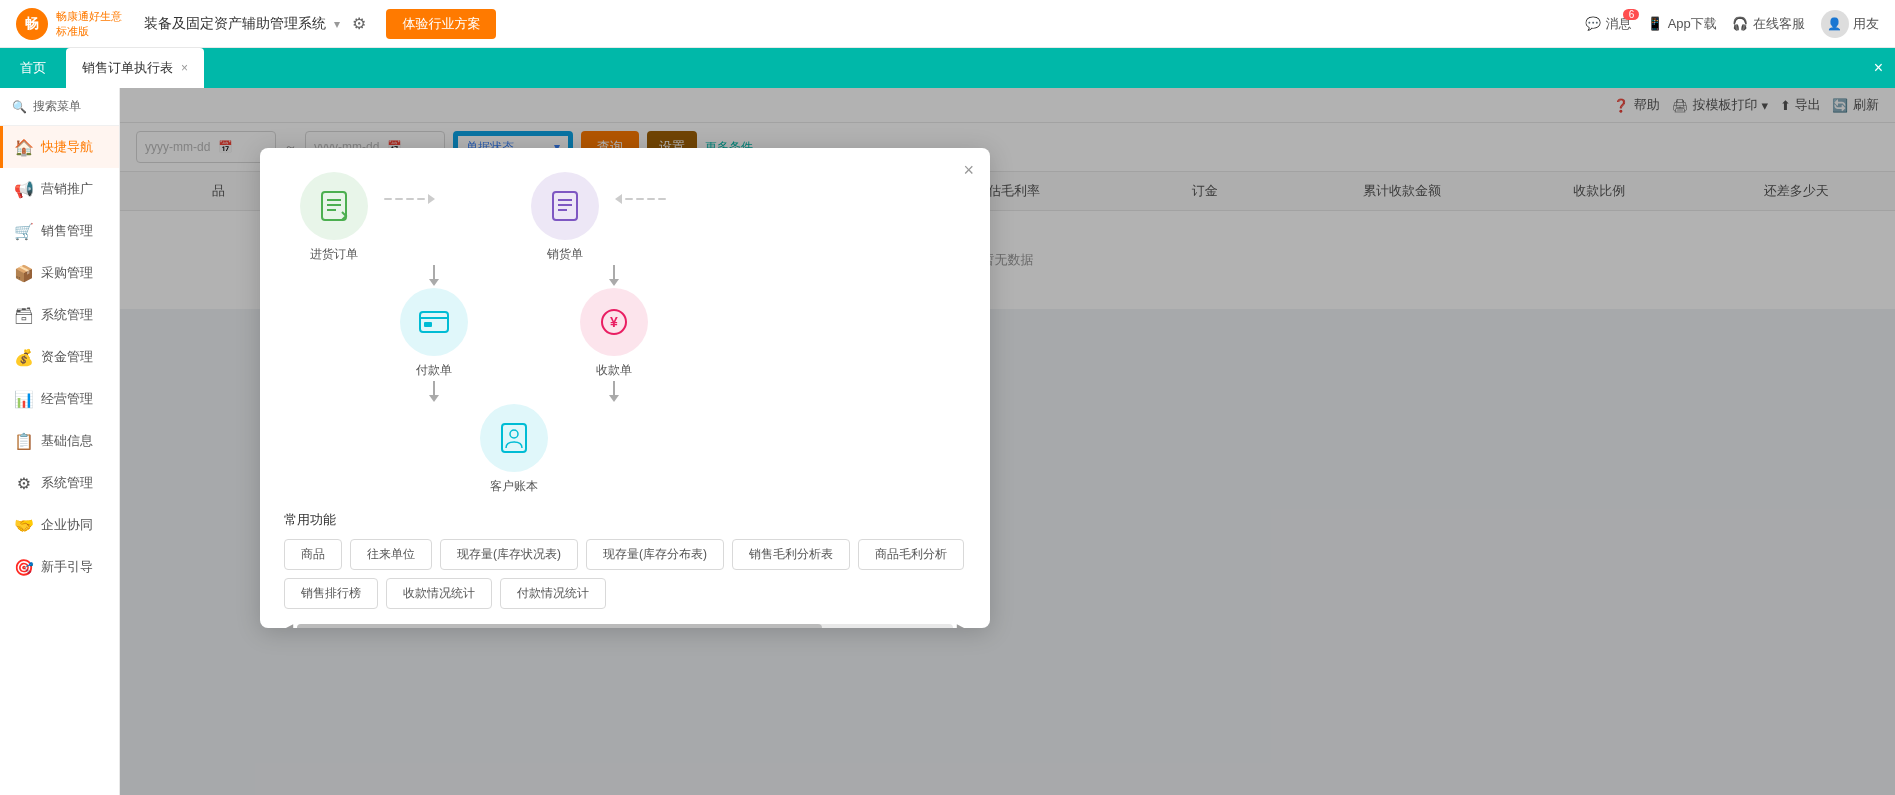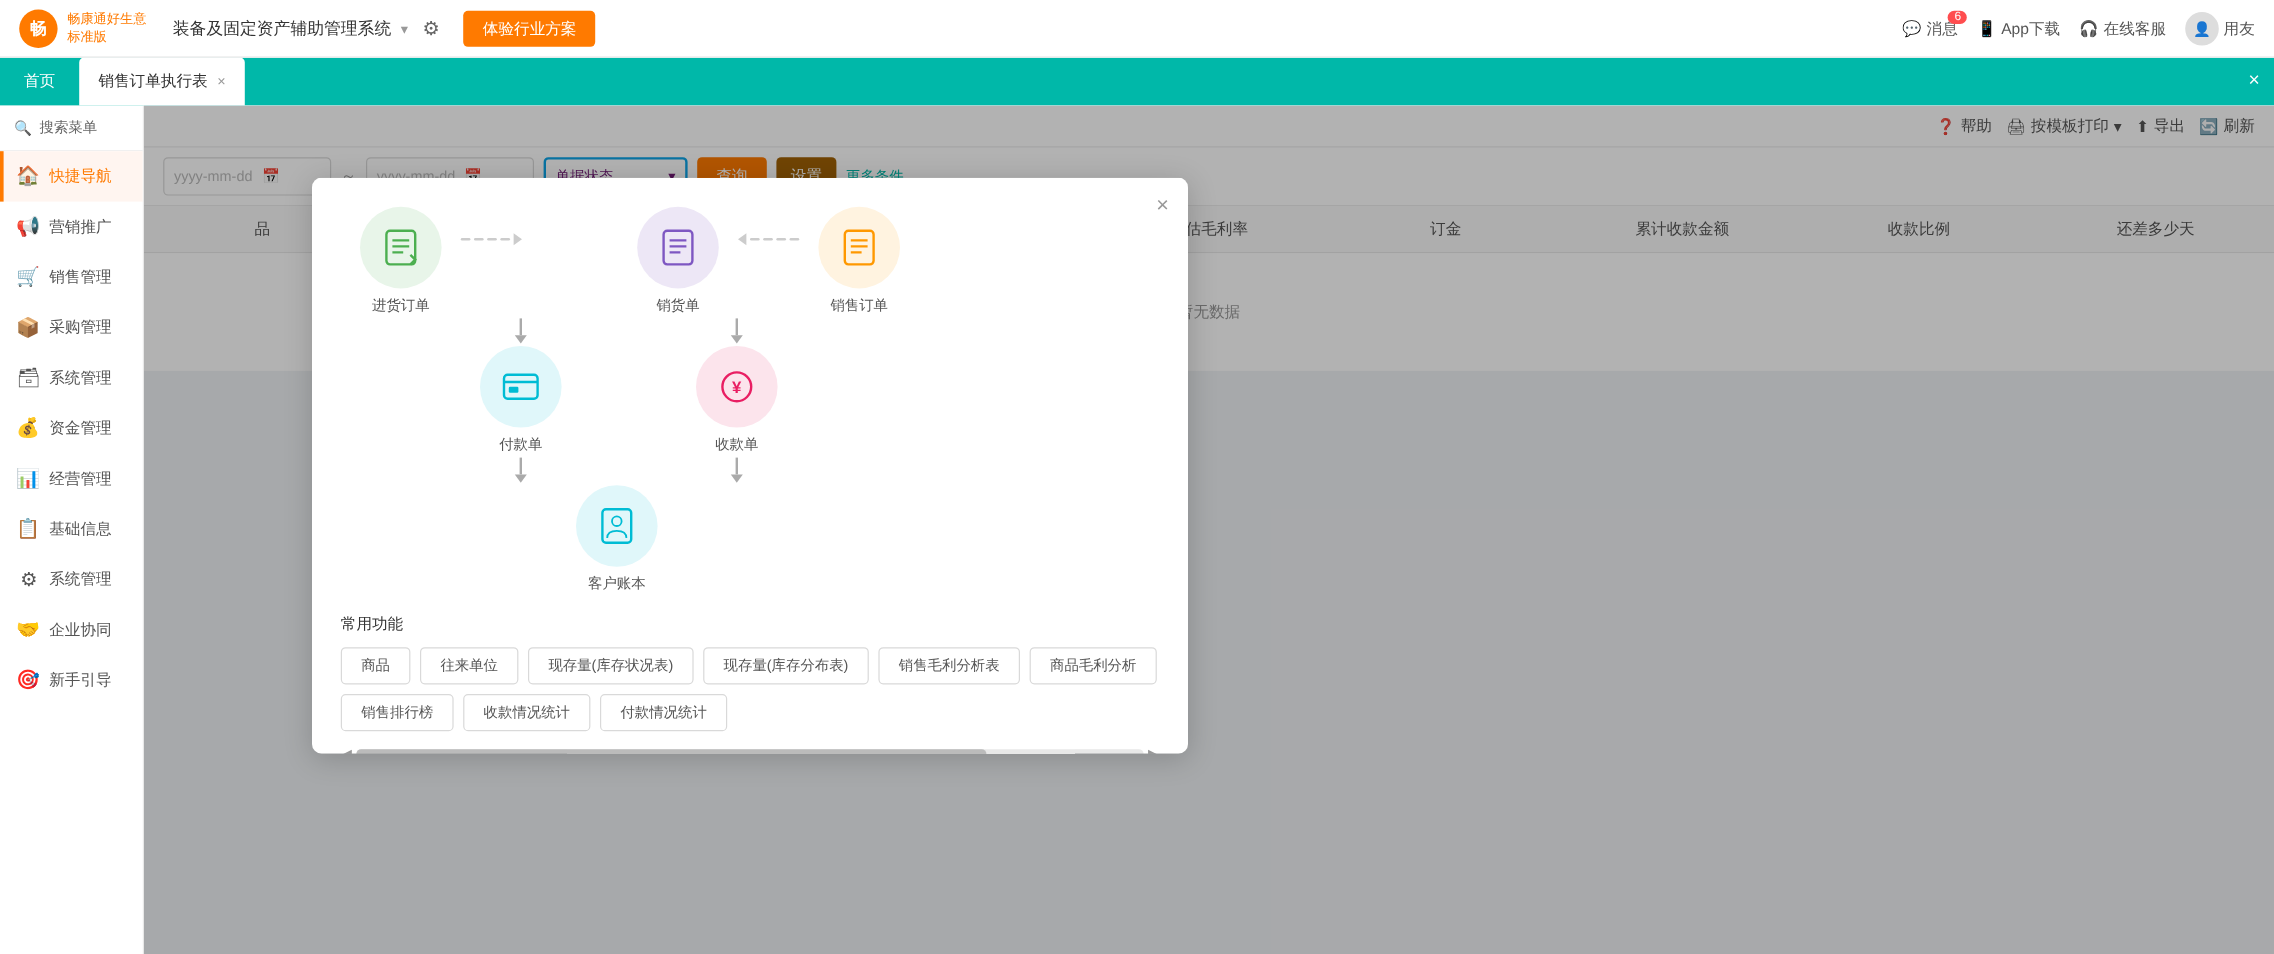--- a/index.html
+++ b/index.html
@@ -245,25 +245,25 @@
       padding: 0 8px;
       font-size: 12px;
       color: #bbb;
       width: 140px;
       display: flex;
       align-items: center;
       gap: 4px;
     }
     .filter-select {
       height: 32px;
-      border: 2px solid #0ea5e9;
+      border: 5px solid #0ea5e9;
       border-radius: 4px;
       padding: 0 8px;
       font-size: 12px;
-      color: #701a75;
+      color: #3b82f6;
       min-width: 120px;
       display: flex;
       align-items: center;
       justify-content: space-between;
     }
     .search-btn {
       background: #ff7a00;
       color: white;
       border: none;
       padding: 0 16px;
@@ -631,31 +631,20 @@
           <div style="display:flex; align-items:center; margin-top:22px;">
             <div style="display:flex;gap:3px;align-items:center; flex-direction:row-reverse;">
               <div style="width:8px;height:2px;background:#ccc;border-radius:1px;"></div>
               <div style="width:8px;height:2px;background:#ccc;border-radius:1px;"></div>
               <div style="width:8px;height:2px;background:#ccc;border-radius:1px;"></div>
               <div style="width:8px;height:2px;background:#ccc;border-radius:1px;"></div>
               <div style="width:0;height:0;border-top:5px solid transparent;border-bottom:5px solid transparent;border-right:7px solid #ccc;"></div>
             </div>
           </div>
 
-          <div class="flow-item">
-            <div class="flow-circle circle-orange" style="font-size:30px; width:68px; height:68px; border-radius:50%; background:#fff3e0; display:flex;align-items:center;justify-content:center;">
-              <svg width="36" height="36" viewBox="0 0 36 36">
-                  <rect x="6" y="4" width="24" height="28" rx="3" fill="none" stroke="#ff9800" stroke-width="2"></rect>
-                  <line x1="11" y1="12" x2="25" y2="12" stroke="#ff9800" stroke-width="2"></line>
-                  <line x1="11" y1="17" x2="25" y2="17" stroke="#ff9800" stroke-width="2"></line>
-                  <line x1="11" y1="22" x2="20" y2="22" stroke="#ff9800" stroke-width="2"></line>
-                </svg>
-            </div>
-            <div class="flow-label">销售订单</div>
-          </div>
         </div>
 
         <div style="display:flex; align-items:flex-start; margin-left:0;">
 
           <div style="width:100px;"></div>
 
           <div style="width:68px; display:flex; flex-direction:column; align-items:center; margin:2px 16px;">
             <div style="width:2px; height:14px; background:#aaa;"></div>
             <div style="width:0;height:0;border-left:5px solid transparent;border-right:5px solid transparent;border-top:7px solid #aaa;"></div>
           </div>

